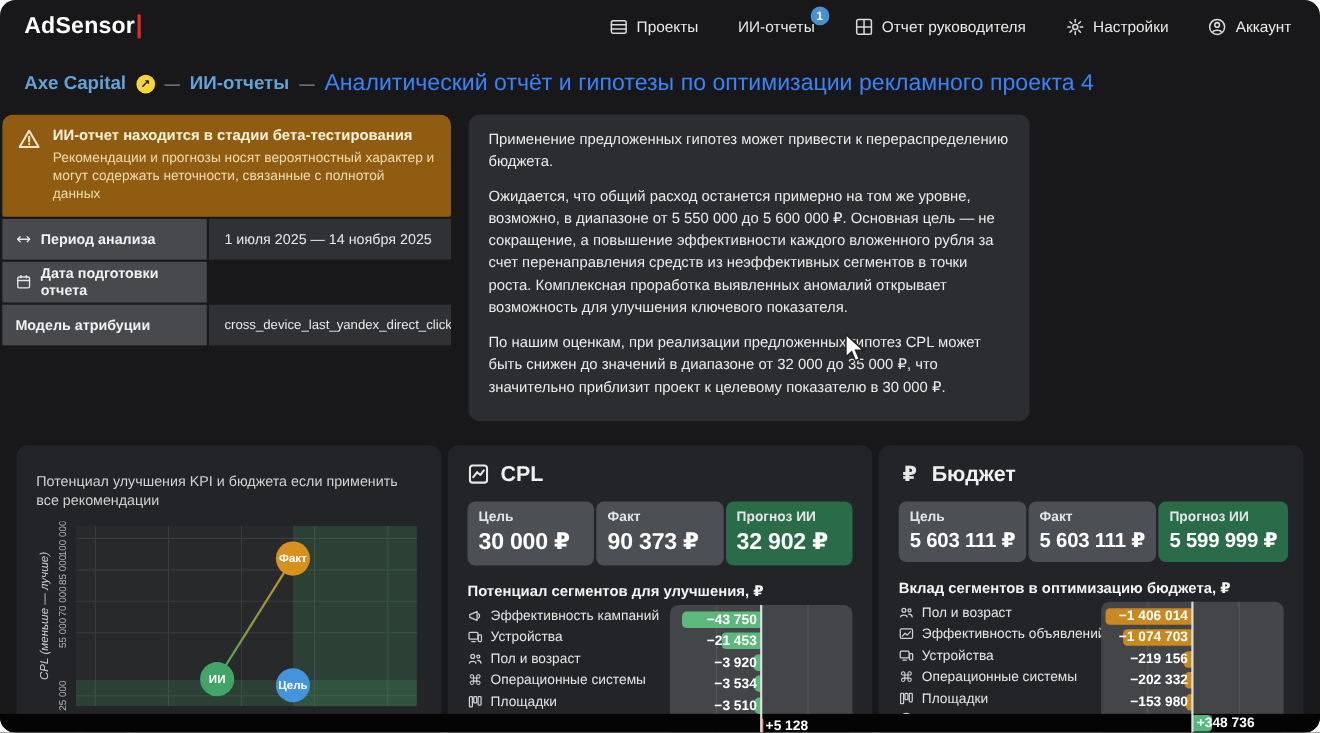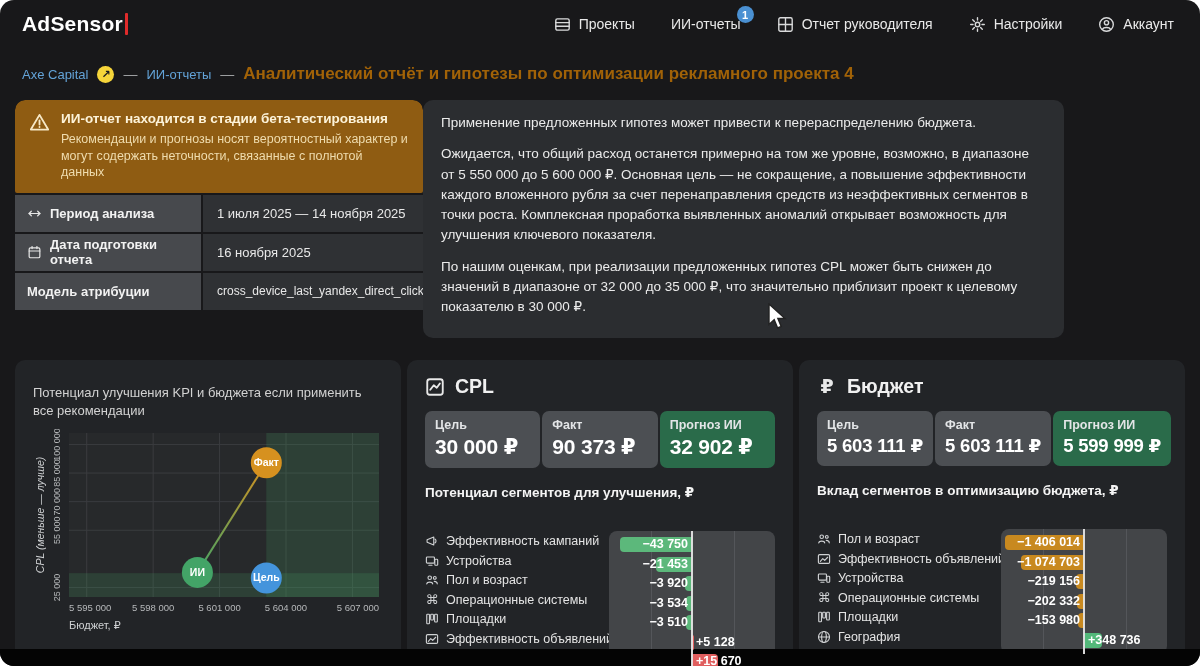--- a/index.html
+++ b/index.html
@@ -19,62 +19,62 @@
   .logo{font-size:21px;font-weight:700;letter-spacing:.2px;color:#fff}
   .caret{width:3px;height:22px;background:var(--c-accent);margin-left:2px;border-radius:1px}
   .nav{display:flex;align-items:center;gap:36px}
   .nav-item{display:flex;align-items:center;gap:8px;font-size:14px;color:#e9e9e9;cursor:pointer;position:relative}
   .nav-item .ic{display:flex;width:17px;height:17px;color:#d9dadb}
   .badge{position:absolute;top:-10px;right:-13px;background:var(--c-badge);color:#fff;
     font-size:11px;font-weight:700;min-width:17px;height:17px;border-radius:9px;
     display:flex;align-items:center;justify-content:center;padding:0 4px}
   
   .breadcrumb{display:flex;align-items:center;gap:9px;padding:16px 24px 12px 22px}
-  .bc-link{color:var(--c-link);font-size:13px;font-weight:400;text-decoration:none;cursor:pointer}
+  .bc-link{color:var(--c-link);font-size:17px;font-weight:700;text-decoration:none;cursor:pointer}
   .yicon{width:17px;height:17px;border-radius:50%;background:#f6d53a;color:#1c1c1e;
     display:flex;align-items:center;justify-content:center;font-size:11px;font-weight:700}
   .sep{color:#9c9ea0;font-size:14px}
-  .page-title{font-size:17px;font-weight:700;color:#a16207;white-space:nowrap}
-  
-  .meta-row{display:flex;gap:0;padding:4px 15px 0}
+  .page-title{font-size:21px;font-weight:400;color:#3b82f6;white-space:nowrap}
+  
+  .meta-row{display:flex;gap:16px;padding:4px 2px 0}
   .meta-panel{width:408px;border-radius:10px;overflow:hidden;display:flex;flex-direction:column;gap:2px}
   .warning{background:var(--c-warning-bg);display:flex;gap:11px;padding:11px 14px 12px;border-radius:10px 10px 2px 2px}
   .warning .ic{width:21px;height:21px;color:var(--c-warning-text);flex:none;margin-top:1px}
   .wtitle{font-size:13.5px;font-weight:700;color:#fdf3d9;margin-bottom:5px}
   .wtext{font-size:12.5px;line-height:1.32;color:#efdcae}
   .meta-table{display:flex;flex-direction:column;gap:2px}
   .meta-tr{display:flex;gap:2px;height:37px}
   .meta-th{width:186px;background:var(--c-cell-label);display:flex;align-items:center;gap:8px;
     padding:0 12px;font-size:13px;font-weight:700;color:#f2f2f2;flex:none}
   .meta-th .ic{width:15px;height:15px;color:#e6e6e6;flex:none;display:flex}
   .meta-td{flex:1;background:var(--c-cell-value);display:flex;align-items:center;padding:0 14px;
     font-size:13px;color:#e8e8e8}
   .meta-tr:last-child .meta-td{font-size:12px}
   
-  .summary{width:641px;background:var(--c-panel2);border-radius:10px;padding:13px 18px 10px}
+  .summary{width:510px;background:var(--c-panel2);border-radius:10px;padding:13px 18px 10px}
   .summary p{font-size:13.5px;line-height:1.5;color:#ebebeb;margin-bottom:11px}
   
   .cards{display:flex;gap:6px;padding:0 15px;margin-top:22px;height:318px}
   .card{background:var(--c-panel);border-radius:10px;padding:15px 18px;overflow:hidden}
   .card1{width:386px;flex:none}
   .card2{width:386px;flex:none}
   .card3{flex:1}
   .card h2{font-size:19.5px;font-weight:700;color:#fff;letter-spacing:.1px}
   .card .sub{font-size:13px;line-height:1.35;color:#d2d2d2;margin-top:9px}
   .card-head{display:flex;align-items:center;gap:10px;margin-bottom:13px}
   .card-head .ic{width:20px;height:20px;color:#e8e8e8;display:flex;font-size:19px;font-weight:700;align-items:center;justify-content:center}
   .card-head .ctitle{font-size:19.5px;font-weight:700}
   .stats{display:flex;gap:2px}
   .stat{flex:1;border-radius:7px;padding:7px 10px 9px}
   .stat.gray{background:var(--c-gray-box)}
   .stat.green{background:var(--c-green-box)}
   .stat .sl{font-size:12.5px;font-weight:700;color:#e3e5e7;margin-bottom:3px}
   .stat .sv{font-size:21px;font-weight:700;color:#fff;white-space:nowrap;letter-spacing:-.2px}
   .card3 .stat .sv{font-size:18.5px}
-  .seg-title{font-size:13.5px;font-weight:700;margin:16px 0 31px;color:#f4f4f4}
+  .seg-title{font-size:13.5px;font-weight:700;margin:16px 0 4px;color:#f4f4f4}
   .seg-area{display:flex;gap:8px}
   .seg-labels{width:176px;flex:none;display:flex;flex-direction:column}
   .seg-row{height:19.5px;display:flex;align-items:center;gap:7px;font-size:12.5px;color:#e4e4e4;white-space:nowrap}
   .seg-row .ic{width:14px;height:14px;flex:none;color:#cfd1d3;display:flex;font-size:12px;align-items:center;justify-content:center}
   .seg-chart-wrap{flex:1;min-width:0}
   .seg-chart{position:relative;border-radius:8px;background:var(--c-chartpanel);width:100%}
   .gline{position:absolute;top:0;bottom:0;width:1px;background:#54565a}
   .cline{position:absolute;top:0;bottom:0;width:2px;background:#e4e4e4;opacity:.95;z-index:2}
   .bar{position:absolute;height:15px;z-index:1}
   .bar.neg{border-radius:4px 1px 1px 4px}
@@ -184,21 +184,20 @@
               <span class="ic">
                 <svg width="100%" height="100%" viewBox="0 0 16 16" fill="none" stroke="currentColor" stroke-width="1.3" stroke-linecap="round" stroke-linejoin="round">
                   <rect x="2.3" y="3" width="11.4" height="10.6" rx="1.4"></rect>
                   <line x1="2.3" y1="6.4" x2="13.7" y2="6.4"></line>
                   <line x1="5.4" y1="1.6" x2="5.4" y2="3.8"></line>
                   <line x1="10.6" y1="1.6" x2="10.6" y2="3.8"></line>
                 </svg>
               </span>
               <span>Дата подготовки отчета</span>
             </div>
-            <div class="meta-td">16 ноября 2025</div>
           </div>
           <div class="meta-tr">
             <div class="meta-th">
               <span>Модель атрибуции</span>
             </div>
             <div class="meta-td">cross_device_last_yandex_direct_click</div>
           </div>
         </div>
     </div>
     <div class="summary" id="summaryP">

